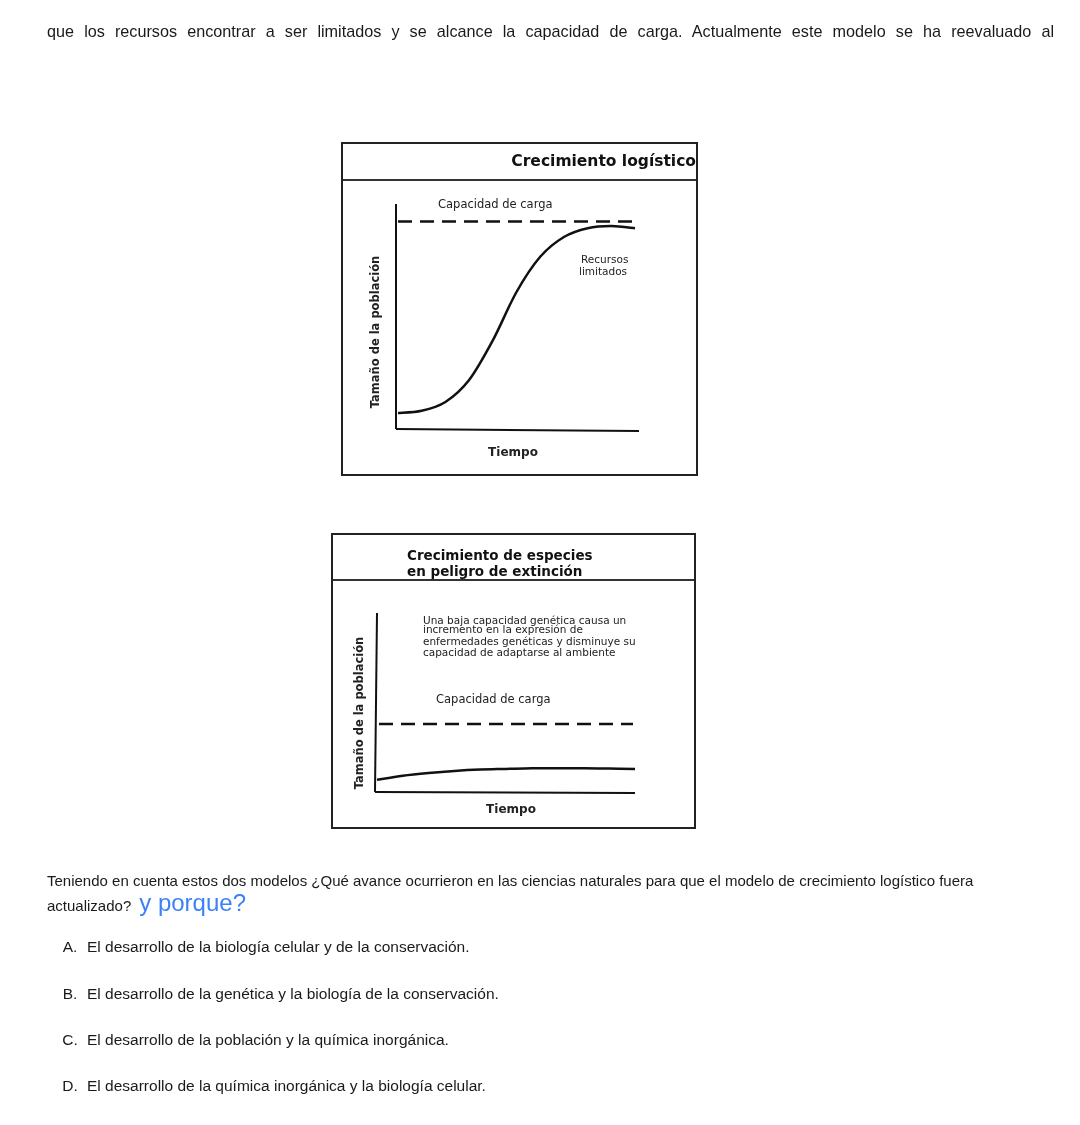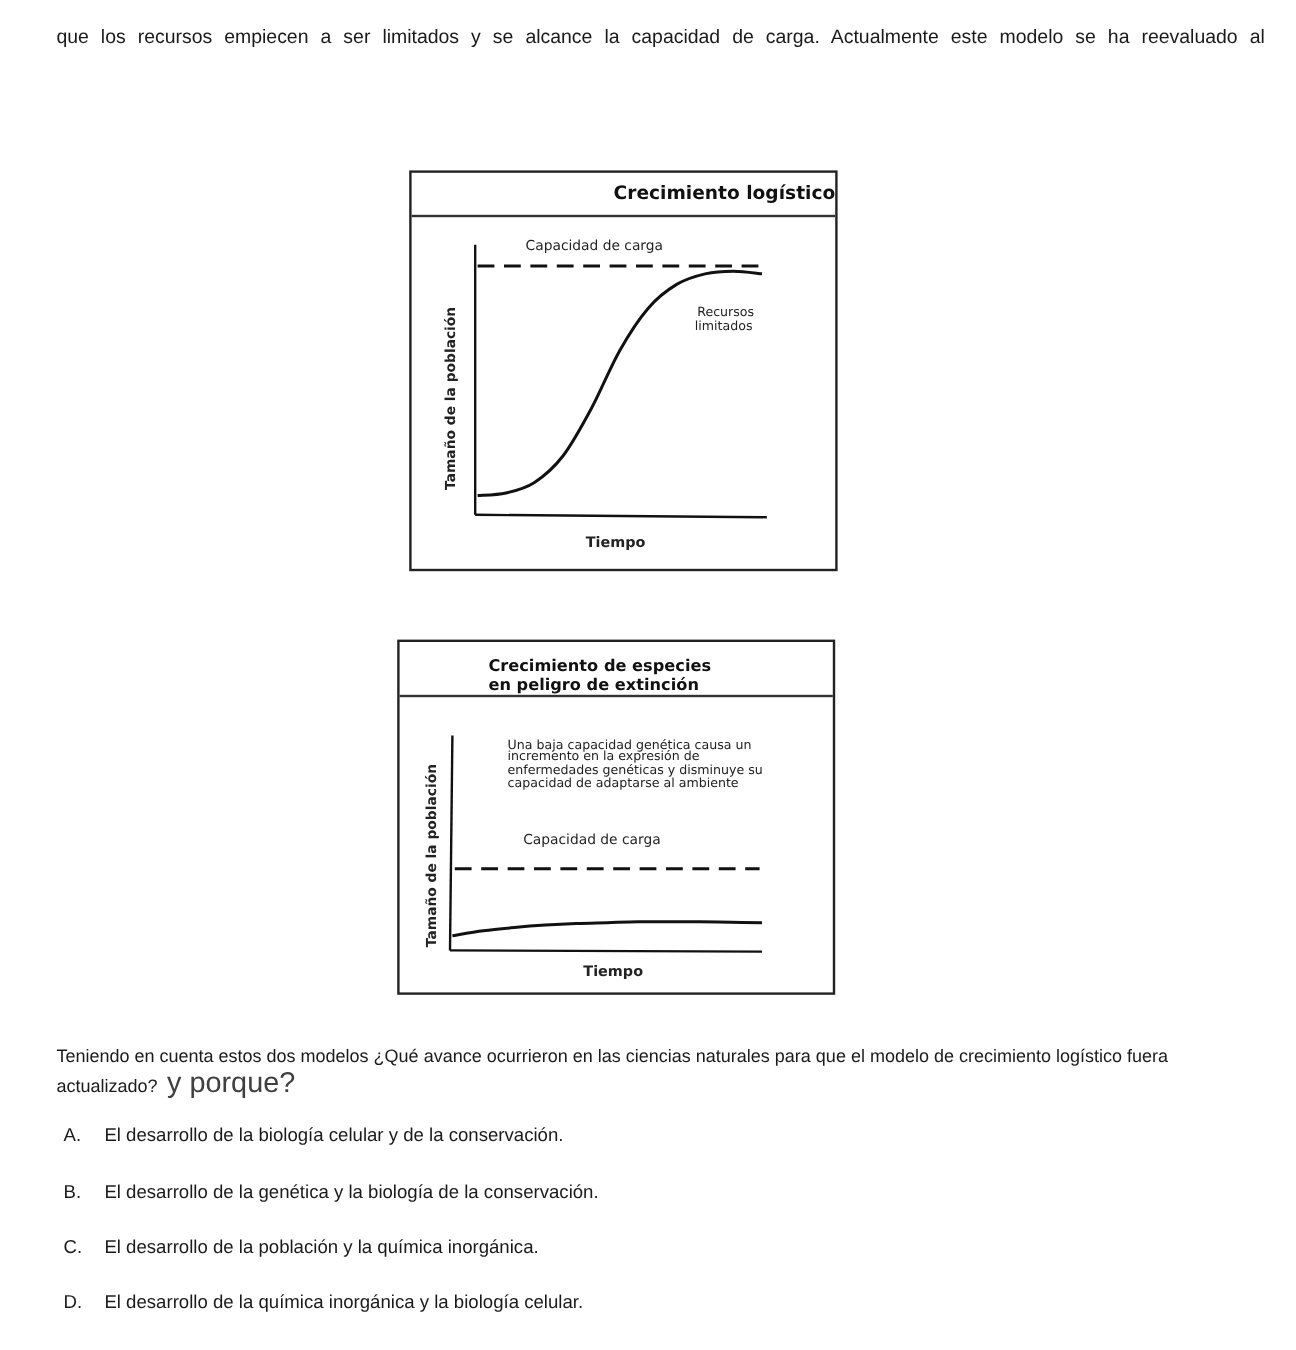--- a/index.html
+++ b/index.html
@@ -16,30 +16,30 @@
     .fig-title { position: absolute; left: 0; right: 0; top: 0; border-bottom: 2px solid #333; font-family: "DejaVu Sans", sans-serif; font-weight: bold; color: #111; }
     .fig1 .fig-title { height: 35px; line-height: 35px; text-align: right; font-size: 15.5px; }
     .fig2 .fig-title { height: 46px; font-size: 13.5px; line-height: 16px; padding-left: 74px; padding-top: 12px; box-sizing: border-box; }
     .fig svg { position: absolute; left: 0; top: 0; }
     .ylabel { font-family: "DejaVu Sans", sans-serif; font-weight: bold; font-size: 11.5px; fill: #222; }
     .anno { font-family: "DejaVu Sans", sans-serif; font-size: 11.5px; fill: #222; }
     .anno-small { font-family: "DejaVu Sans", sans-serif; font-size: 10.5px; fill: #222; }
     .xlabel { font-family: "DejaVu Sans", sans-serif; font-weight: bold; font-size: 12px; fill: #222; }
 
     .prompt { position: absolute; left: 47px; top: 870px; width: 1010px; font-size: 15px; line-height: 22px; }
-    .prompt .big { font-size: 24px; font-family: "Liberation Sans", sans-serif; margin-left: 8px; color: #404040; }
+    .prompt .big { font-size: 24px; font-family: "Liberation Sans", sans-serif; margin-left: 8px; color: #3b82f6; }
     .options { position: absolute; left: 53px; top: 938px; font-size: 15.5px; }
-    .option { position: absolute; left: 0; white-space: nowrap; }
+    .option { position: absolute; left: 0; white-space: nowrap; text-align: center; }
     .option .letter { display: inline-block; width: 34px; }
   </style>
 </head>
 <body>
 
 <div class="q-para">
-  <span class="q-line">que los recursos empiecen a ser limitados y se alcance la capacidad de carga. Actualmente este modelo se ha reevaluado al</span>
+  <span class="q-line">que los recursos encontrar a ser limitados y se alcance la capacidad de carga. Actualmente este modelo se ha reevaluado al</span>
 </div>
 
 <div class="fig fig1">
   <svg width="353" height="330" id="chart1">
     <line x1="53" y1="60" x2="53" y2="285" stroke="#111" stroke-width="2"></line>
     <line x1="53" y1="285" x2="296" y2="287" stroke="#111" stroke-width="2"></line>
     <line id="cc1" x1="55" x2="292" stroke="#111" stroke-width="2.5" stroke-dasharray="14,8" y1="77.6" y2="77.6"></line>
     <path id="curve1" fill="none" stroke="#111" stroke-width="2.5" d="M55,269 C58.95,268.6333333333333 70.8,268.6333333333333 78.7,266.8 C86.60000000000001,264.9666666666667 94.5,263.1333333333333 102.4,258 C110.30000000000001,252.86666666666667 118.19999999999999,246.26666666666665 126.1,236 C134,225.73333333333335 141.9,211.06666666666666 149.8,196.4 C157.70000000000002,181.73333333333335 165.6,161.93333333333334 173.5,148 C181.4,134.06666666666666 189.29999999999998,121.96666666666668 197.2,112.80000000000001 C205.1,103.63333333333334 212.99999999999997,97.76666666666667 220.89999999999998,93 C228.79999999999998,88.23333333333333 236.70000000000002,86.03333333333332 244.60000000000002,84.19999999999999 C252.50000000000003,82.36666666666666 260.40000000000003,82 268.3,82 C276.2,82 288.05,83.83333333333333 292,84.19999999999999"></path>
     <text class="anno" x="95" y="64">Capacidad de carga</text>
     <text class="anno-small" x="238" y="119">Recursos</text>

